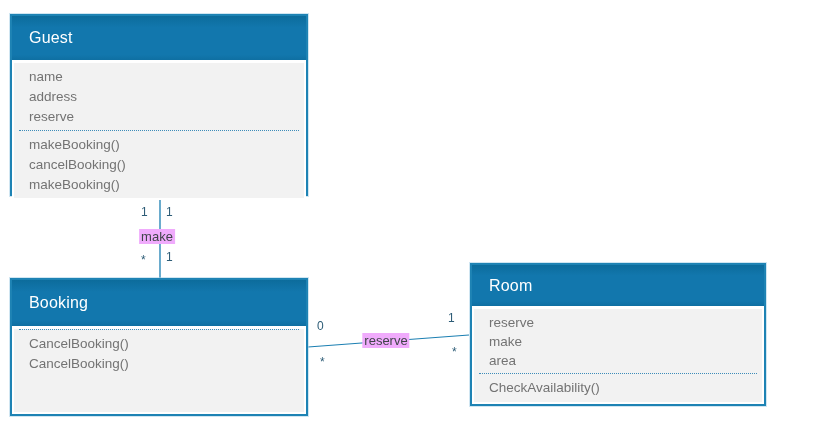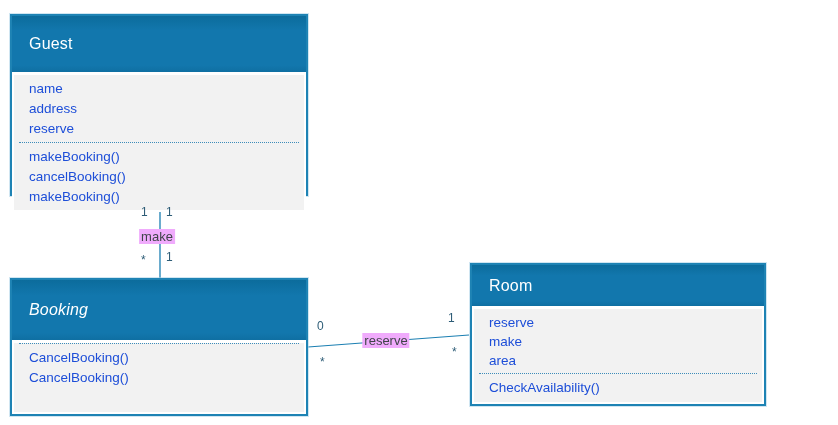--- a/index.html
+++ b/index.html
@@ -28,21 +28,21 @@
     letter-spacing:.2px;
     flex:0 0 auto;
     box-sizing:border-box;
   }
   .class-body{
     flex:1 1 auto;
     background:#f2f2f2;
     border:2px solid #ffffff;
     border-top-width:3px;
     display:flex;flex-direction:column;
-    color:#1d4ed8;
+    color:#737373;
     font-size:13.5px;
     box-sizing:border-box;
   }
   .section{padding:4px 6px 3px 15px;}
   .section .row{line-height:20px;white-space:nowrap;}
   .room .section .row{line-height:19px;}
   .divider{
     border-top:1px dotted #3d8cb9;
     margin:0 5px;
     height:0;flex:0 0 auto;
@@ -70,40 +70,40 @@
 <body>
 
 <div class="canvas">
 
   <svg class="wires" viewBox="0 0 838 425">
     <line x1="160" y1="196" x2="160" y2="278" stroke="#1b7fb2" stroke-width="1.3"></line>
     <line x1="308" y1="347" x2="469" y2="335" stroke="#1b7fb2" stroke-width="1.2"></line>
   </svg>
 
   <div class="uml-class" style="left:10px;top:14px;width:298px;height:182px;">
-    <div class="class-header" style="height:56px;">
+    <div class="class-header" style="height:44px;">
       <span>Guest</span>
     </div>
     <div class="class-body">
       <div class="section">
         <div class="row">name</div>
         <div class="row">address</div>
         <div class="row">reserve</div>
       </div>
       <div class="divider"></div>
       <div class="section">
         <div class="row">makeBooking()</div>
         <div class="row">cancelBooking()</div>
         <div class="row">makeBooking()</div>
       </div>
     </div>
   </div>
 
   <div class="uml-class" style="left:10px;top:278px;width:298px;height:138px;">
-    <div class="class-header" style="height:60px;font-style:italic;">
+    <div class="class-header" style="height:46px;">
       <span>Booking</span>
     </div>
     <div class="class-body">
       <div class="divider"></div>
       <div class="section">
         <div class="row">CancelBooking()</div>
         <div class="row">CancelBooking()</div>
       </div>
     </div>
   </div>

